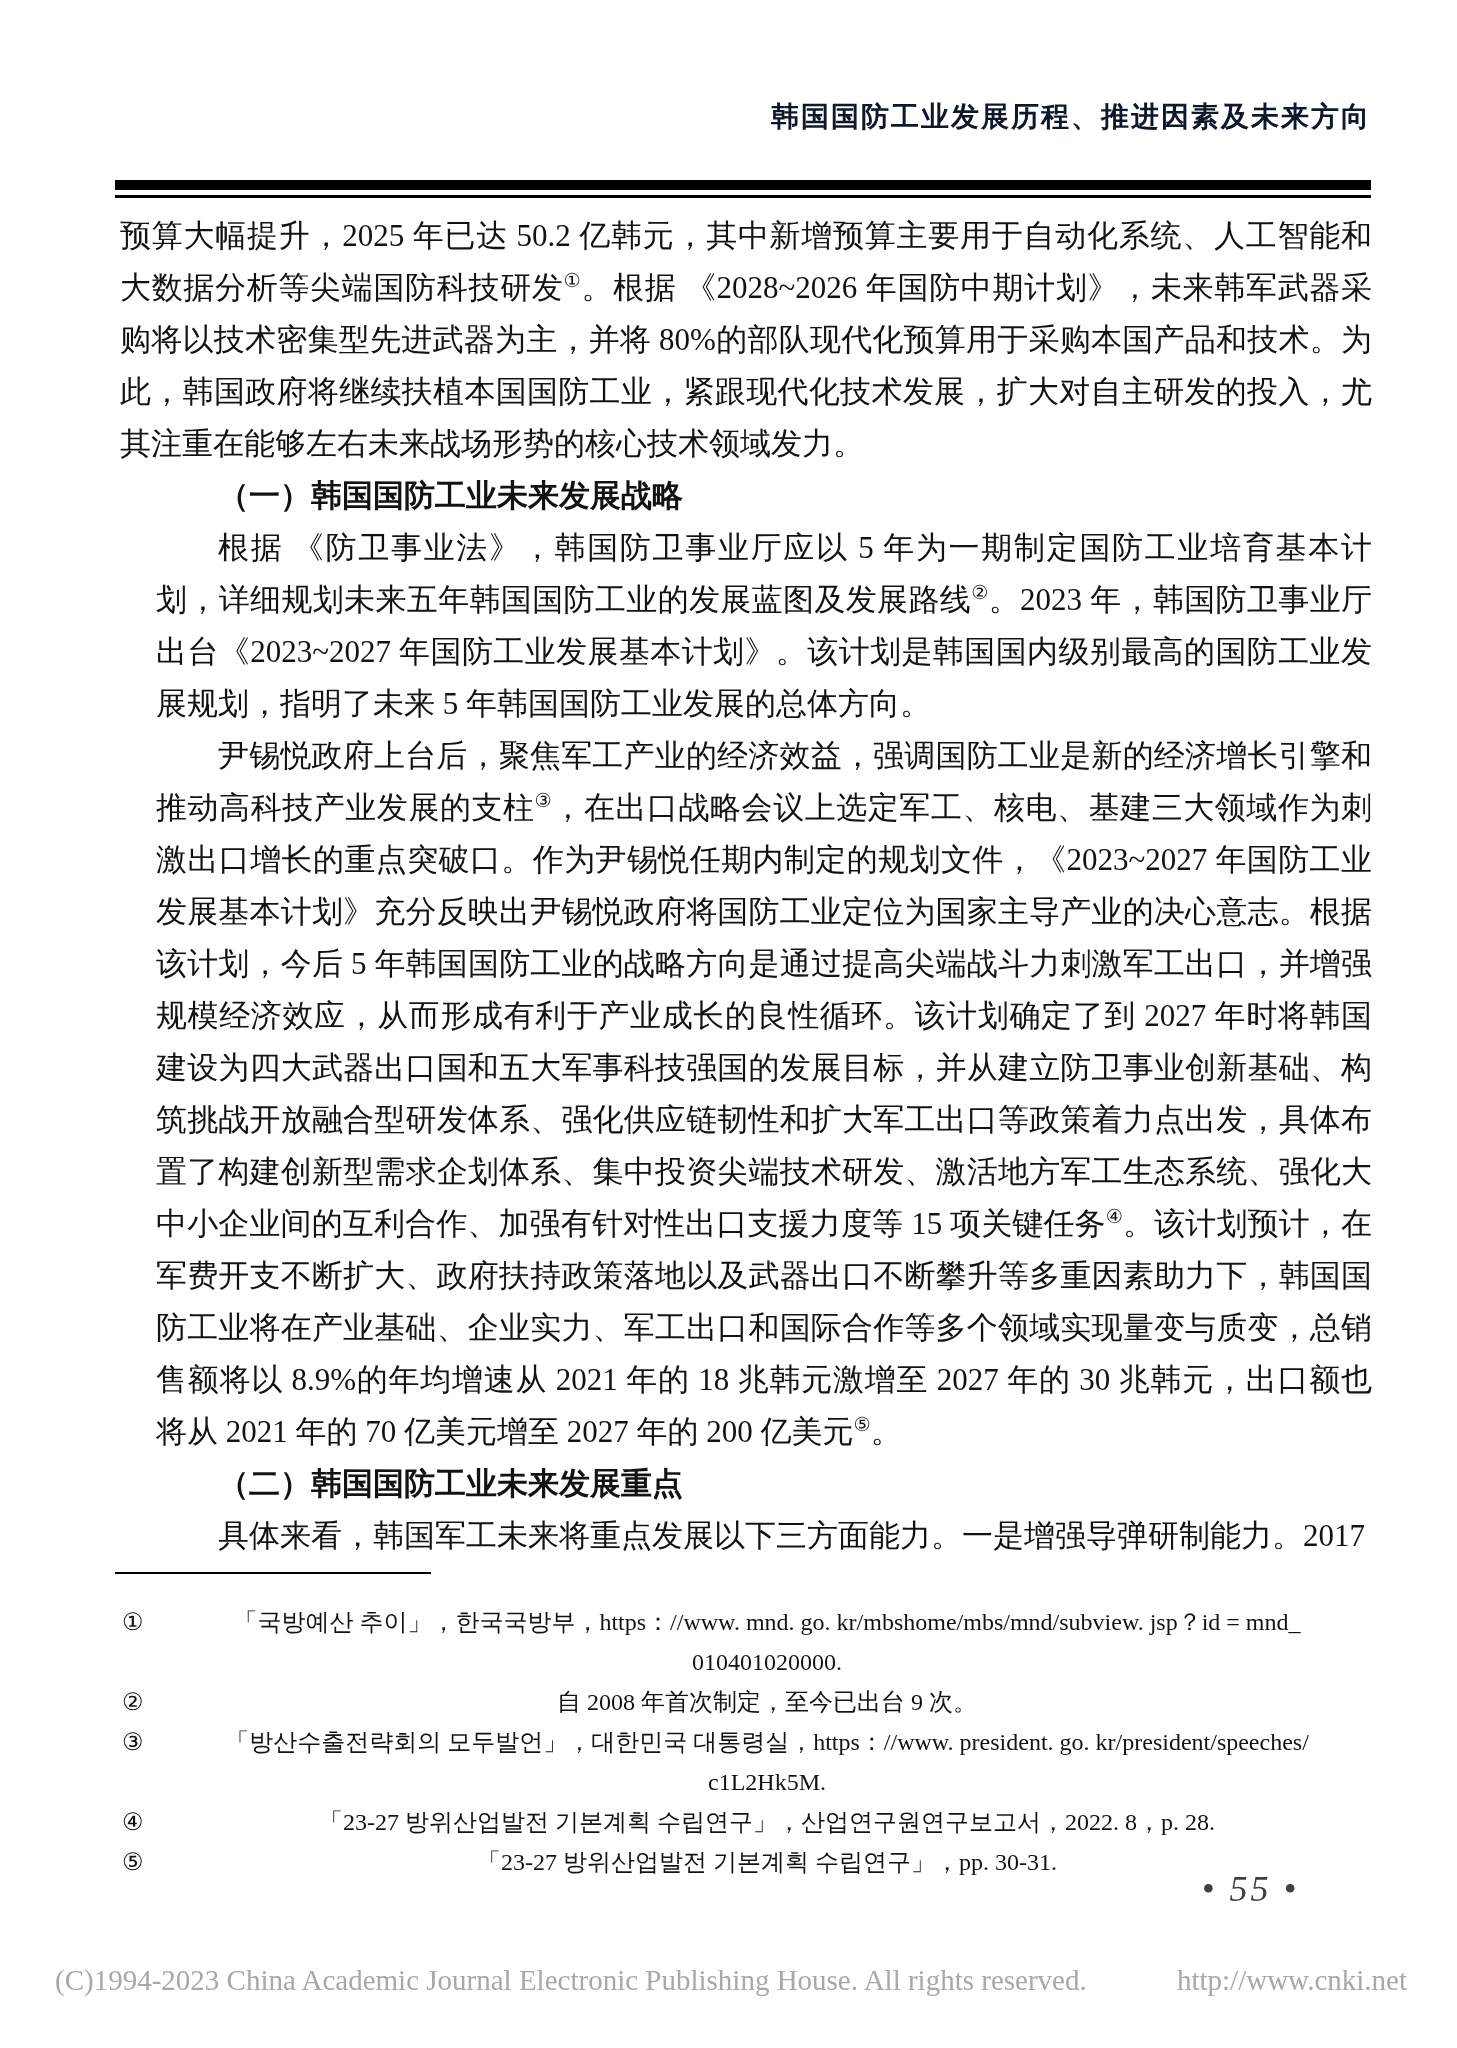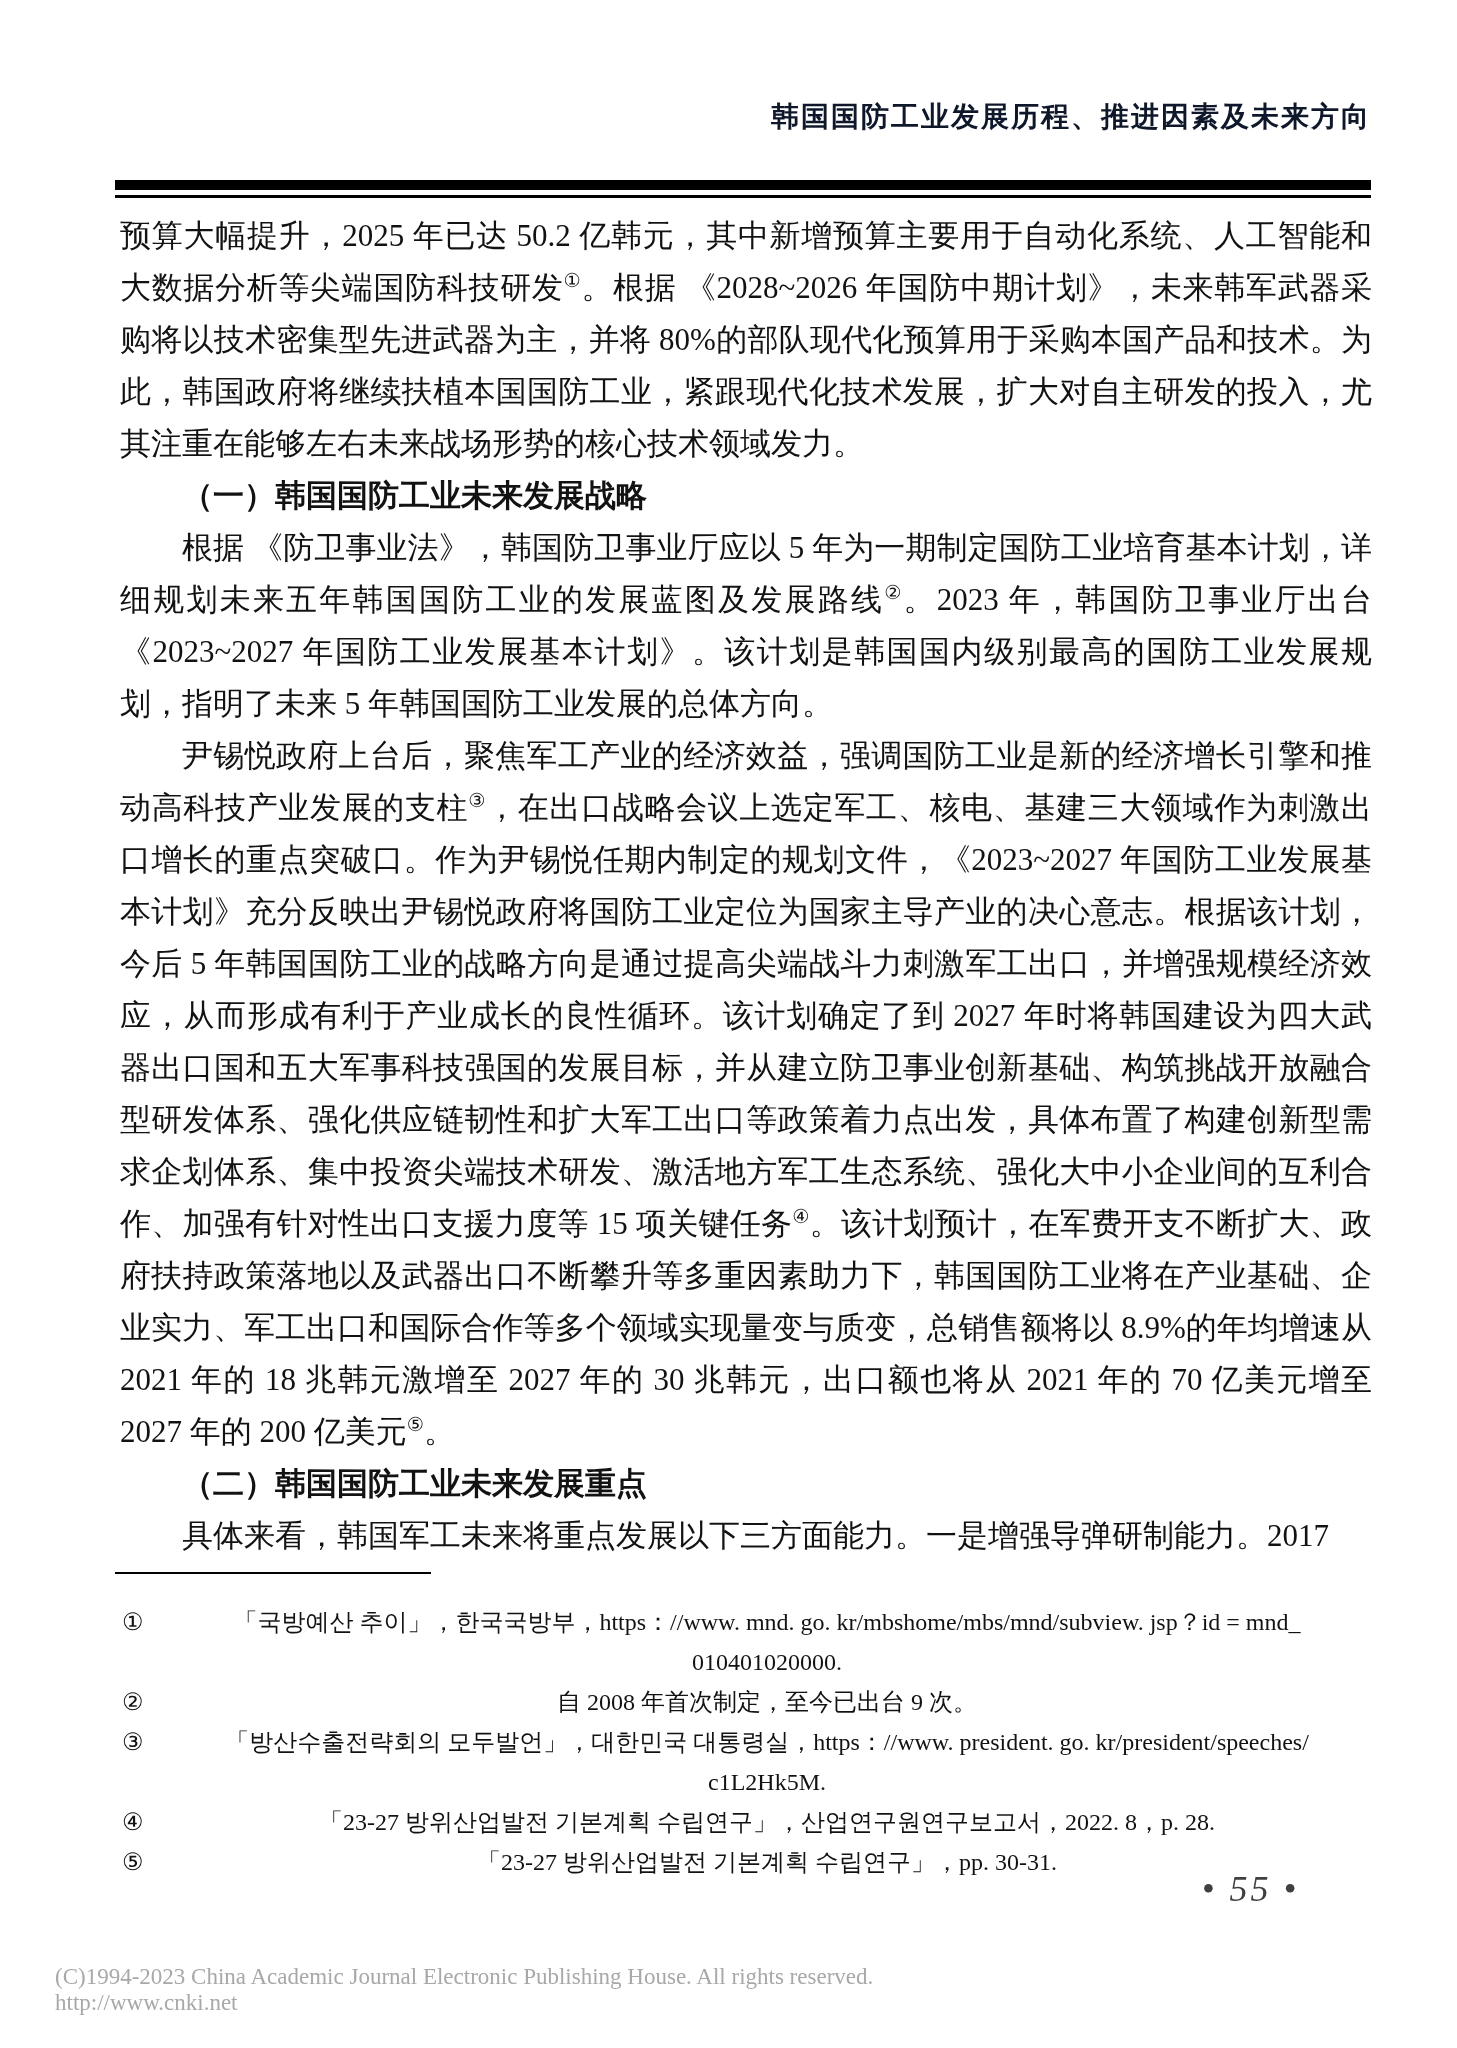--- a/index.html
+++ b/index.html
@@ -13,21 +13,21 @@
     text-align:right;font-weight:bold;font-size:28px;letter-spacing:2px;
     font-family:"Liberation Sans","DejaVu Sans",sans-serif;color:#0f172a;
   }
   .rule-thick{position:absolute;left:115px;right:86px;top:180px;height:10px;background:#000;}
   .rule-thin{position:absolute;left:115px;right:86px;top:195px;height:3px;background:#000;}
   .body-content{
     position:absolute;left:120px;right:85px;top:210px;
     font-size:31px;line-height:52px;text-align:justify;
   }
   .blk{margin:0;padding:0;}
-  .blk.indent{text-indent:2em;}
+  .blk.indent{text-indent:2em;margin-left:36px;}
   .blk-h{
     font-weight:bold;
     font-family:"Liberation Sans","DejaVu Sans",sans-serif;
   }
   .body-content sup{
     font-size:0.62em;line-height:0;vertical-align:super;
   }
   .footnote-sep{position:absolute;left:115px;top:1572px;width:316px;height:2px;background:#000;}
   .footnotes{
     position:absolute;left:122px;right:85px;top:1602px;
@@ -36,21 +36,21 @@
   .fn{display:flex;align-items:flex-start;}
   .fn-marker{flex:none;width:40px;}
   .fn-text{flex:1;min-width:0;text-align:center;}
   .page-num{
     position:absolute;top:1868px;right:158px;
     font-size:36px;font-style:italic;color:#404040;letter-spacing:3px;
   }
   .page-footer{
     position:absolute;left:55px;right:50px;top:1964px;
     display:flex;justify-content:space-between;align-items:baseline;
-    color:#a8a8a8;font-size:23px;flex-direction:column;
+    color:#a8a8a8;font-size:29px;
   }
 </style>
 </head>
 <body>
 
 <div class="running-title">韩国国防工业发展历程、推进因素及未来方向</div>
 <div class="rule-thick"></div>
 <div class="rule-thin"></div>
 
 <div class="body-content">

